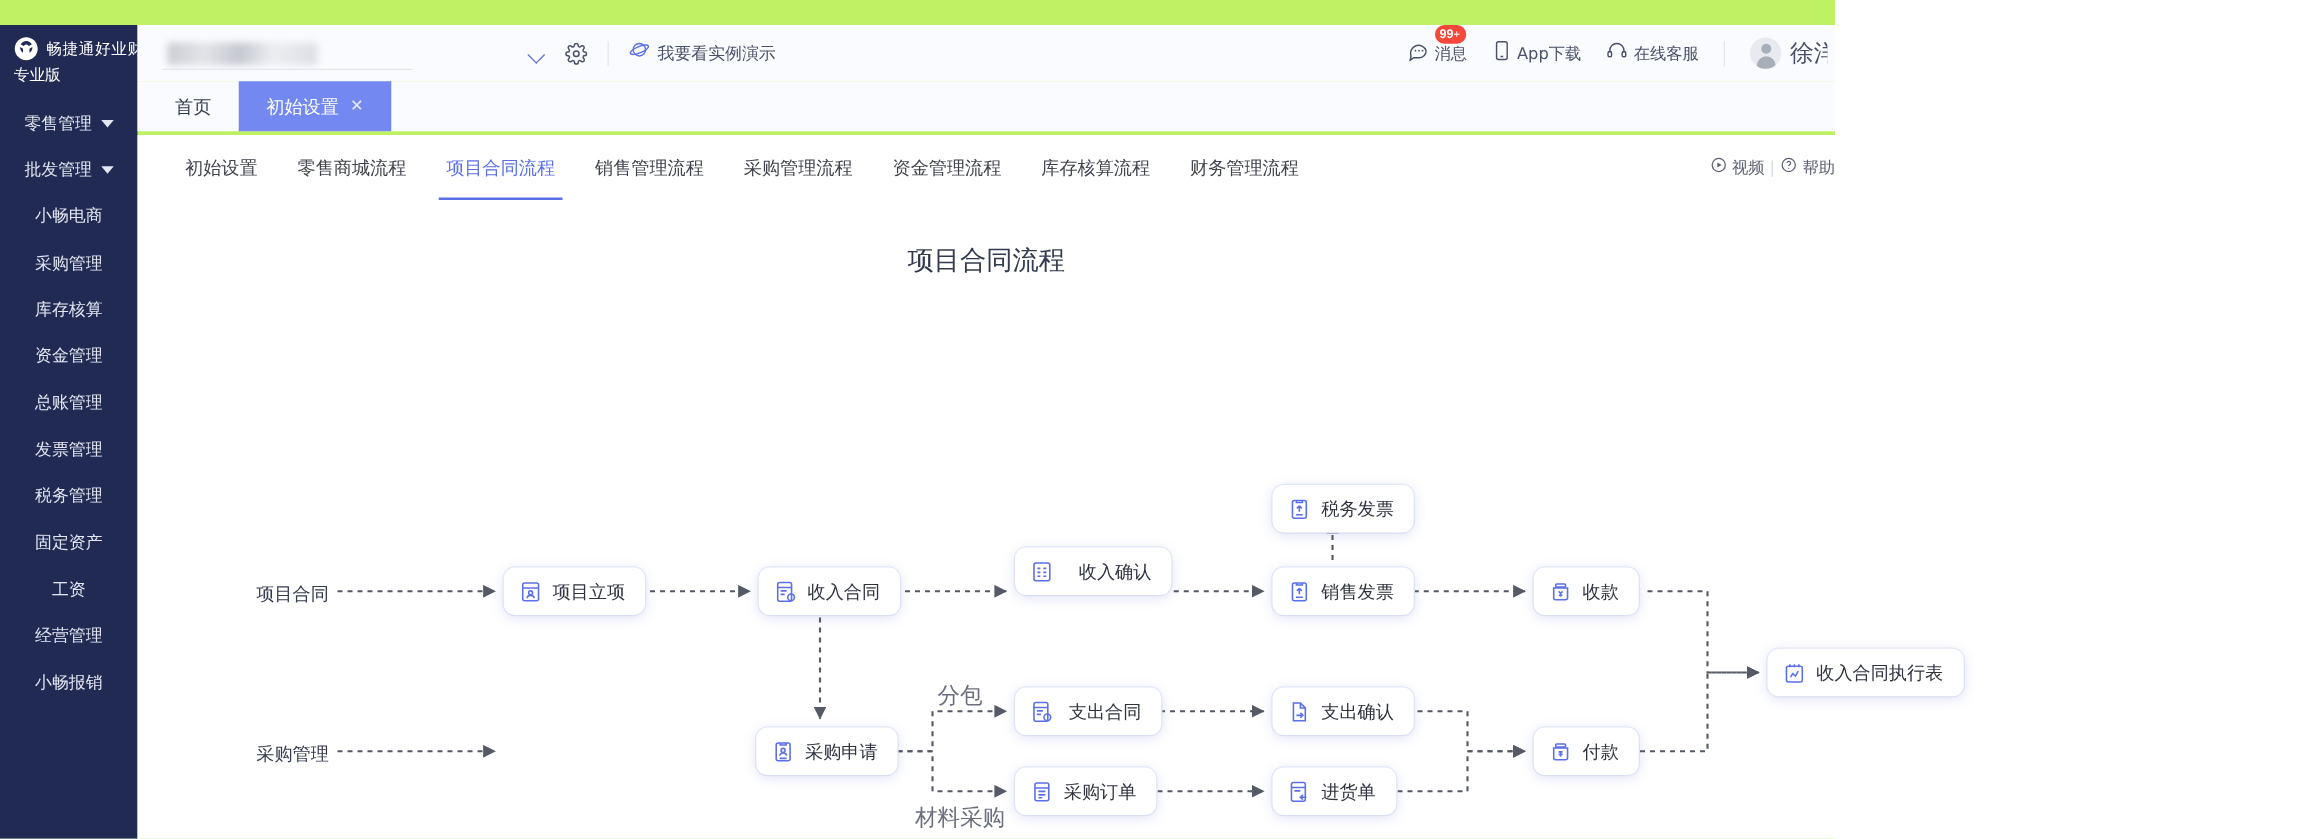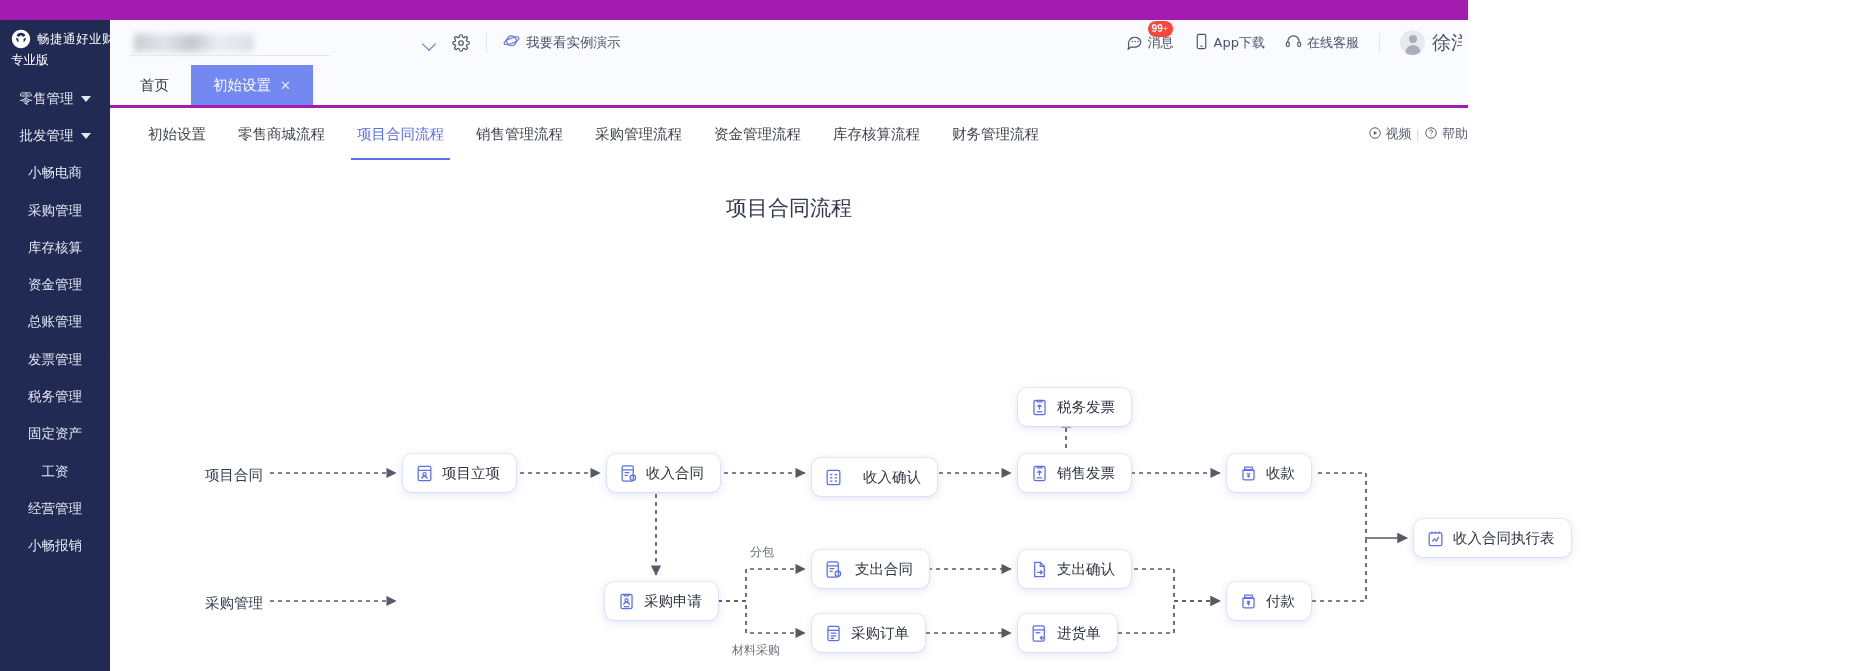--- a/index.html
+++ b/index.html
@@ -2,21 +2,21 @@
 <html><head>
 <meta charset="utf-8">
 <style>
   * { box-sizing: border-box; margin: 0; padding: 0; }
   html, body {
     width: 1856px; height: 671px;
     font-family: "Liberation Sans", "DejaVu Sans", sans-serif;
     background: #ffffff;
     overflow: hidden;
   }
-  .app { position: relative; width: 1468px; height: 671px; background:#a21caf; }
+  .app { position: relative; width: 1468px; height: 671px; background:#bef264; }
 
   
   .sidebar {
     position: absolute; left: 0; top: 20px; width: 110px; height: 651px;
     background: #202a52;
     overflow: hidden;
   }
   .logo-block { height: 58px; padding: 8px 0 0 10px; position: relative; }
   .logo-row { display: flex; align-items: center; gap: 5px; }
   .logo-mark {
@@ -153,21 +153,21 @@
     height: 38px; display:flex; align-items:center; gap:8px; padding: 0 16px 0 12px;
     font-size: 14.5px; color:#2f3340; white-space:nowrap; cursor:pointer;
     font-family: "DejaVu Sans", sans-serif;
   }
   .node .ic { width:19px; height:19px; flex:none; display:block; }
   .rowlabel {
     position:absolute; font-size:14.5px; color:#333a4d; white-space:nowrap;
     font-family: "DejaVu Sans", sans-serif;
   }
   .edgelabel {
-    position:absolute; font-size:12px; color:#6b6f7d; white-space:nowrap;
+    position:absolute; font-size:18px; color:#6b6f7d; white-space:nowrap;
     font-family: "DejaVu Sans", sans-serif;
   }
   .canvas svg.edges { position:absolute; left:0; top:0; width:100%; height:100%; overflow:visible; }
 </style>
 </head>
 <body>
 
 <div class="app">
 
   <div class="sidebar">
@@ -420,21 +420,21 @@
           <svg width="19" height="19" viewBox="0 0 24 24" fill="none" stroke="#5b6fe8" stroke-width="1.6">
             <rect x="4" y="2.5" width="14" height="19" rx="2"></rect>
               <path d="M4 7.5h14"></path>
             <path d="M7 11h6M7 14.5h4"></path>
               <circle cx="17.5" cy="17.5" r="3.4"></circle>
           </svg>
         </span>
         <span>收入合同</span>
       </div>
 
-      <div class="node" style="left:702px; top:236px;gap:20px;">
+      <div class="node" style="left:702px; top:216px;gap:20px;">
         <span class="ic">
           <svg width="19" height="19" viewBox="0 0 24 24" fill="none" stroke="#5b6fe8" stroke-width="1.6">
             <rect x="4" y="3" width="16" height="18" rx="2"></rect>
             <path d="M7.5 8.5h3M7.5 12.5h3M7.5 16.5h3M13.5 8.5h3M13.5 12.5h3M13.5 16.5h3"></path>
           </svg>
         </span>
         <span>收入确认</span>
       </div>
 
       <div class="node" style="left:908px; top:166px;">

